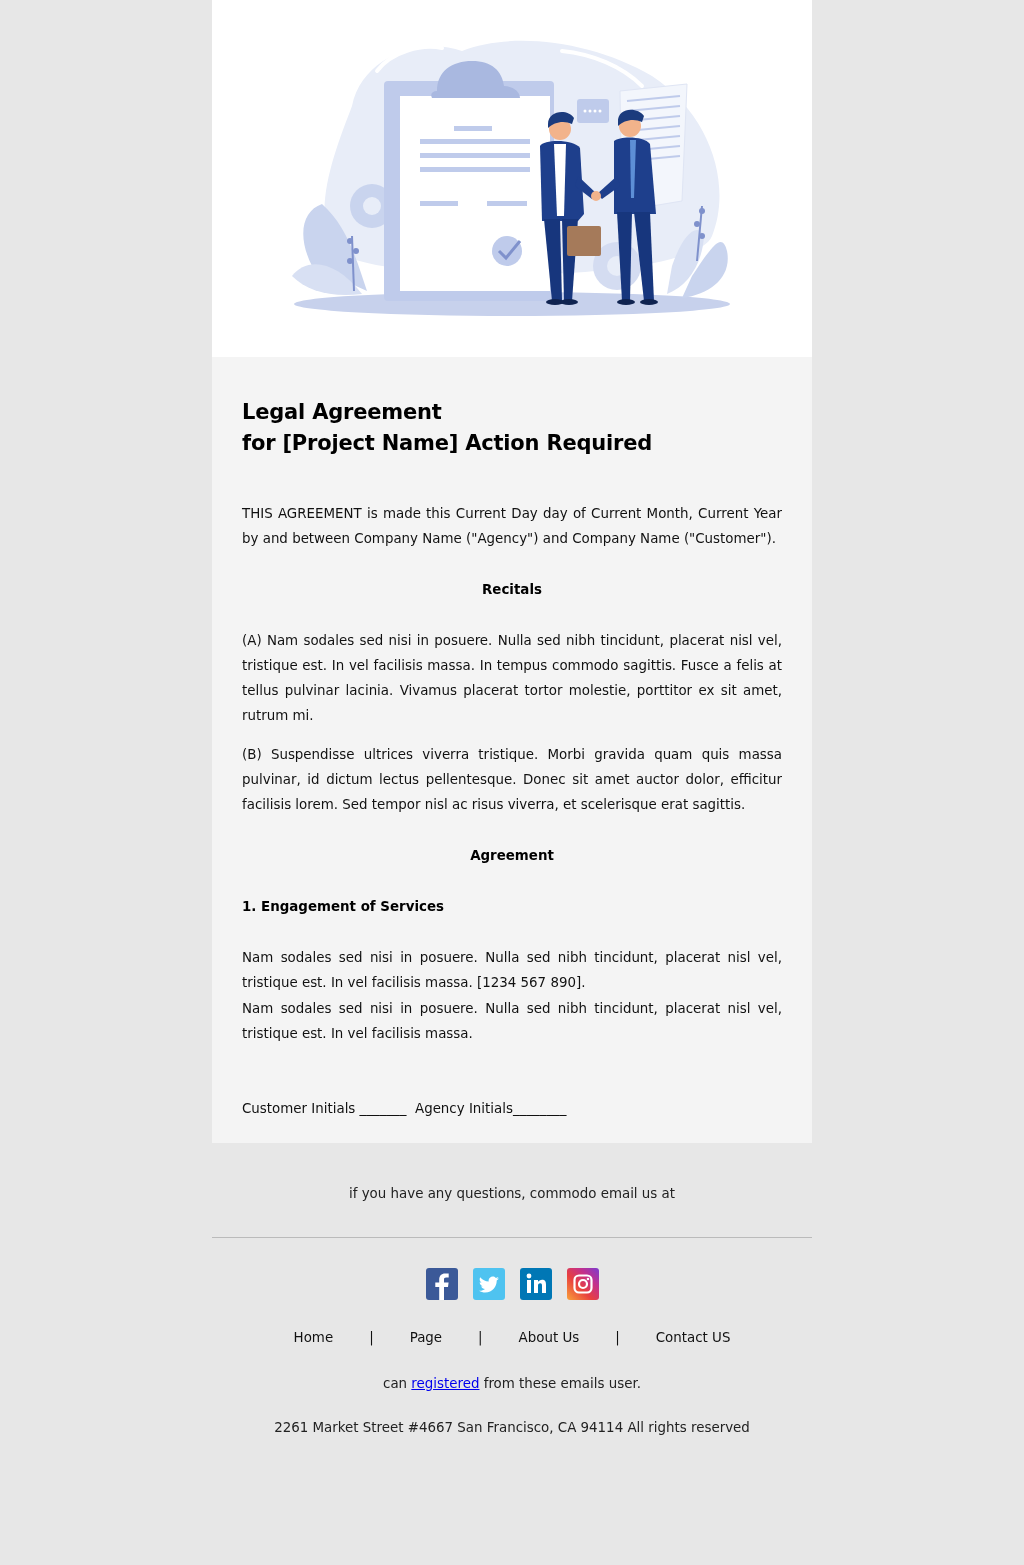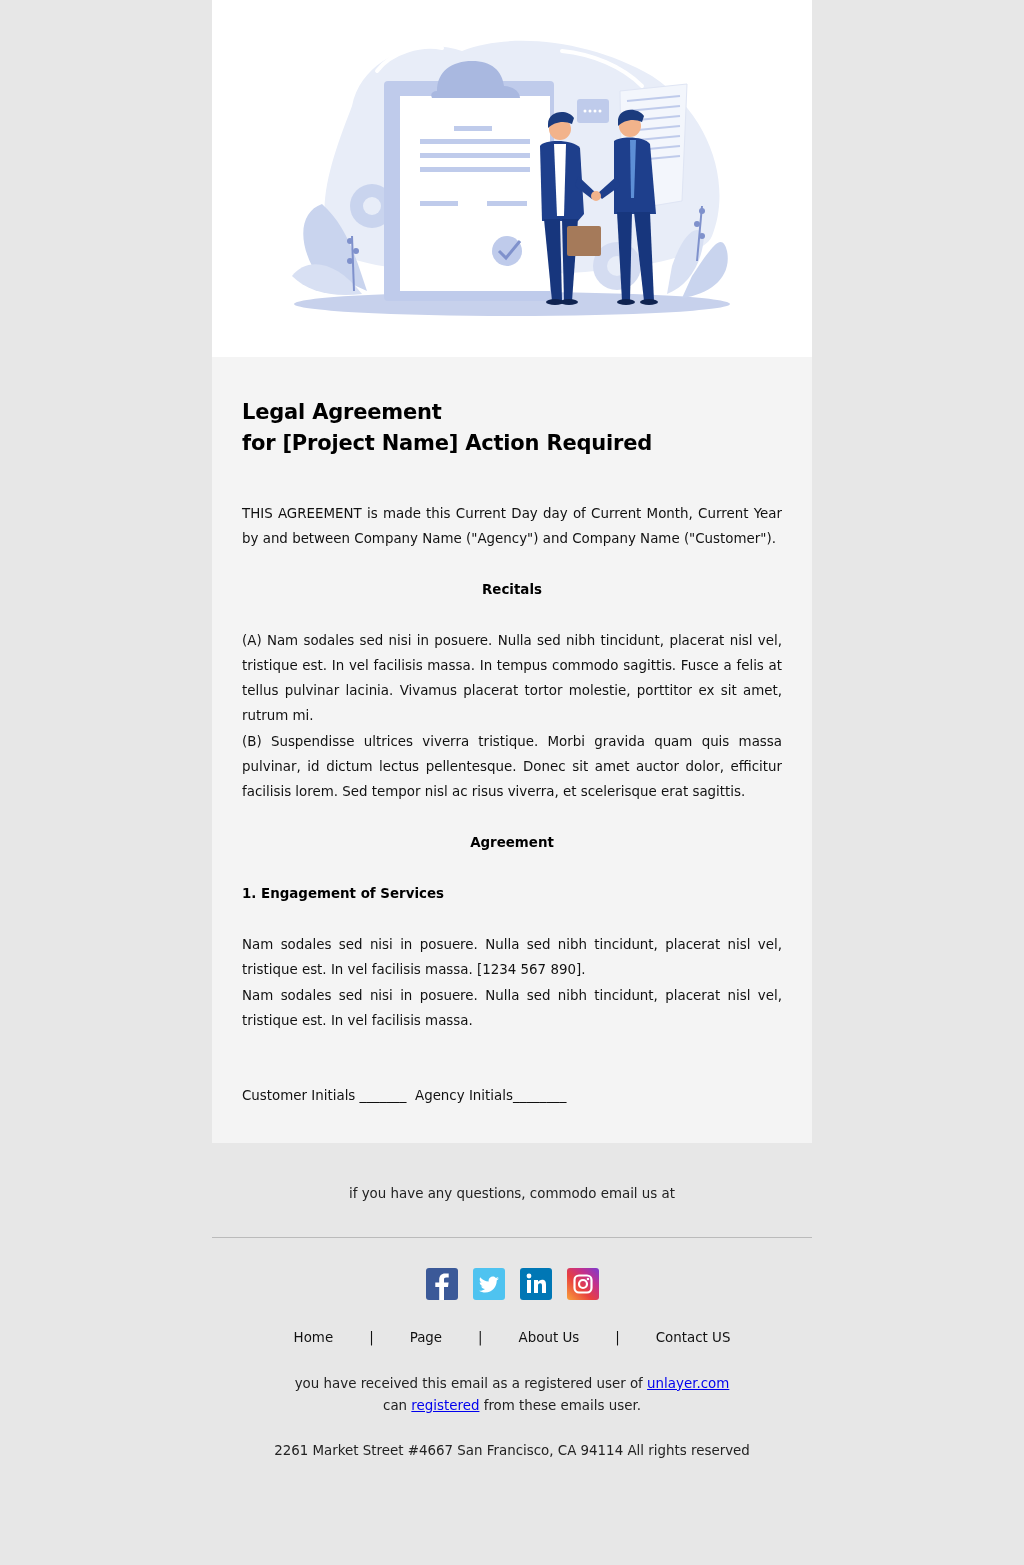--- a/index.html
+++ b/index.html
@@ -118,21 +118,21 @@
     <div class="title">
       <div>Legal Agreement</div>
       <div>for [Project Name] Action Required</div>
     </div>
 
     <p class="body-text mt-p1">THIS AGREEMENT is made this Current Day day of Current Month, Current Year by and between Company Name ("Agency") and Company Name ("Customer").</p>
 
     <p class="center-bold mt-p2">Recitals</p>
 
     <p class="body-text mt-p2">(A) Nam sodales sed nisi in posuere. Nulla sed nibh tincidunt, placerat nisl vel, tristique est. In vel facilisis massa. In tempus commodo sagittis. Fusce a felis at tellus pulvinar lacinia. Vivamus placerat tortor molestie, porttitor ex sit amet, rutrum mi.</p>
-    <p class="body-text" style="margin-top:1px">(B) Suspendisse ultrices viverra tristique. Morbi gravida quam quis massa pulvinar, id dictum lectus pellentesque. Donec sit amet auctor dolor, efficitur facilisis lorem. Sed tempor nisl ac risus viverra, et scelerisque erat sagittis.</p>
+    <p class="body-text" style="margin-top:14px">(B) Suspendisse ultrices viverra tristique. Morbi gravida quam quis massa pulvinar, id dictum lectus pellentesque. Donec sit amet auctor dolor, efficitur facilisis lorem. Sed tempor nisl ac risus viverra, et scelerisque erat sagittis.</p>
 
     <p class="center-bold mt-p2">Agreement</p>
 
     <p class="left-bold mt-p2">1. Engagement of Services</p>
 
     <p class="body-text mt-p2">Nam sodales sed nisi in posuere. Nulla sed nibh tincidunt, placerat nisl vel, tristique est. In vel facilisis massa. [1234 567 890].</p>
     <p class="body-text" style="margin-top:1px">Nam sodales sed nisi in posuere. Nulla sed nibh tincidunt, placerat nisl vel, tristique est. In vel facilisis massa.</p>
 
     <p class="body-text" style="margin-top:50px; white-space:pre">Customer Initials _______  Agency Initials________</p>
   </div>
@@ -176,22 +176,19 @@
       <span style="margin-right:36px">|</span>
       <span style="margin-right:36px">Page</span>
       <span style="margin-right:36px">|</span>
       <span style="margin-right:36px">About Us</span>
       <span style="margin-right:36px">|</span>
       <span>Contact US</span>
     </div>
 
     <div class="legal">
       <div>
-        <span>you have received this email as a registered user of </span><a href="#">unlayer.com</a>
-      </div>
-      <div>
         <span>can </span><a href="#">registered</a><span> from these emails user.</span>
       </div>
     </div>
 
     <div class="address">2261 Market Street #4667 San Francisco, CA 94114 All rights reserved</div>
   </div>
 </div>
 
 </body></html>

